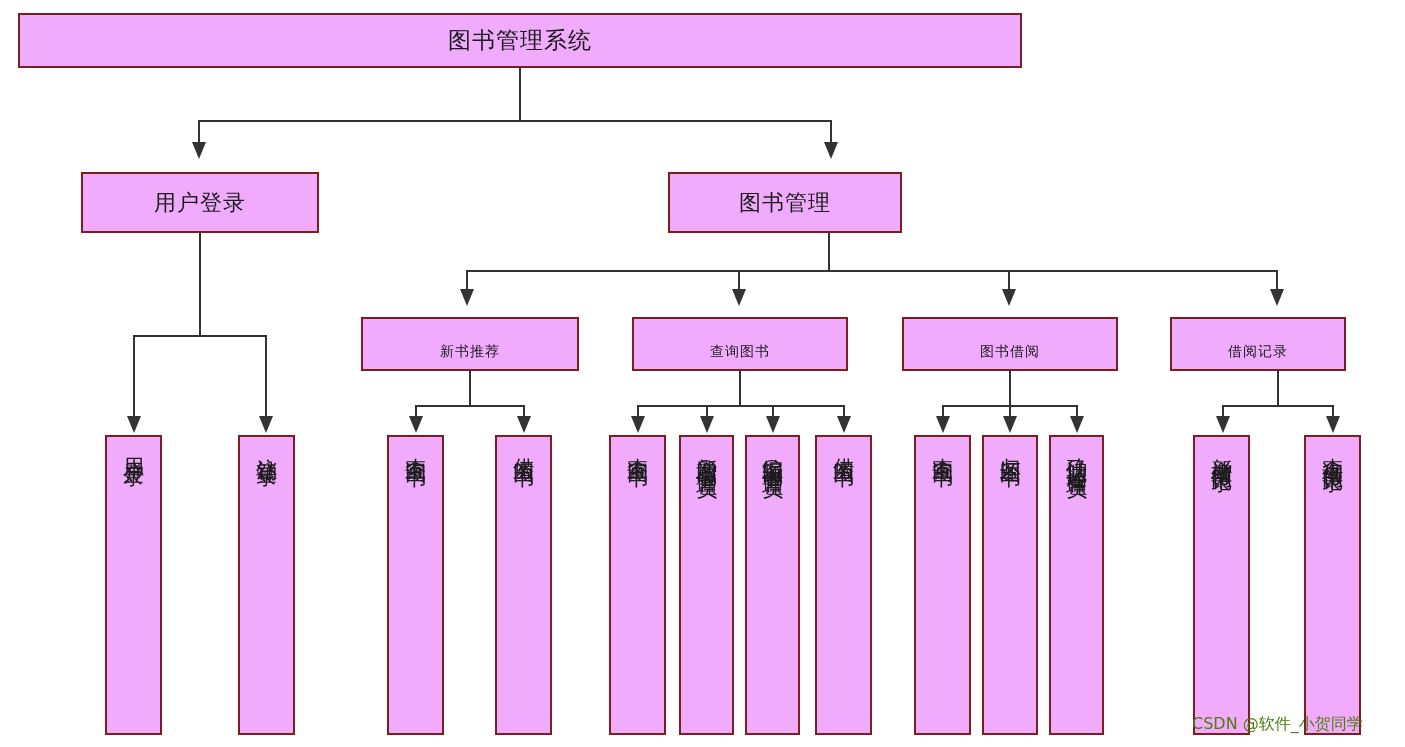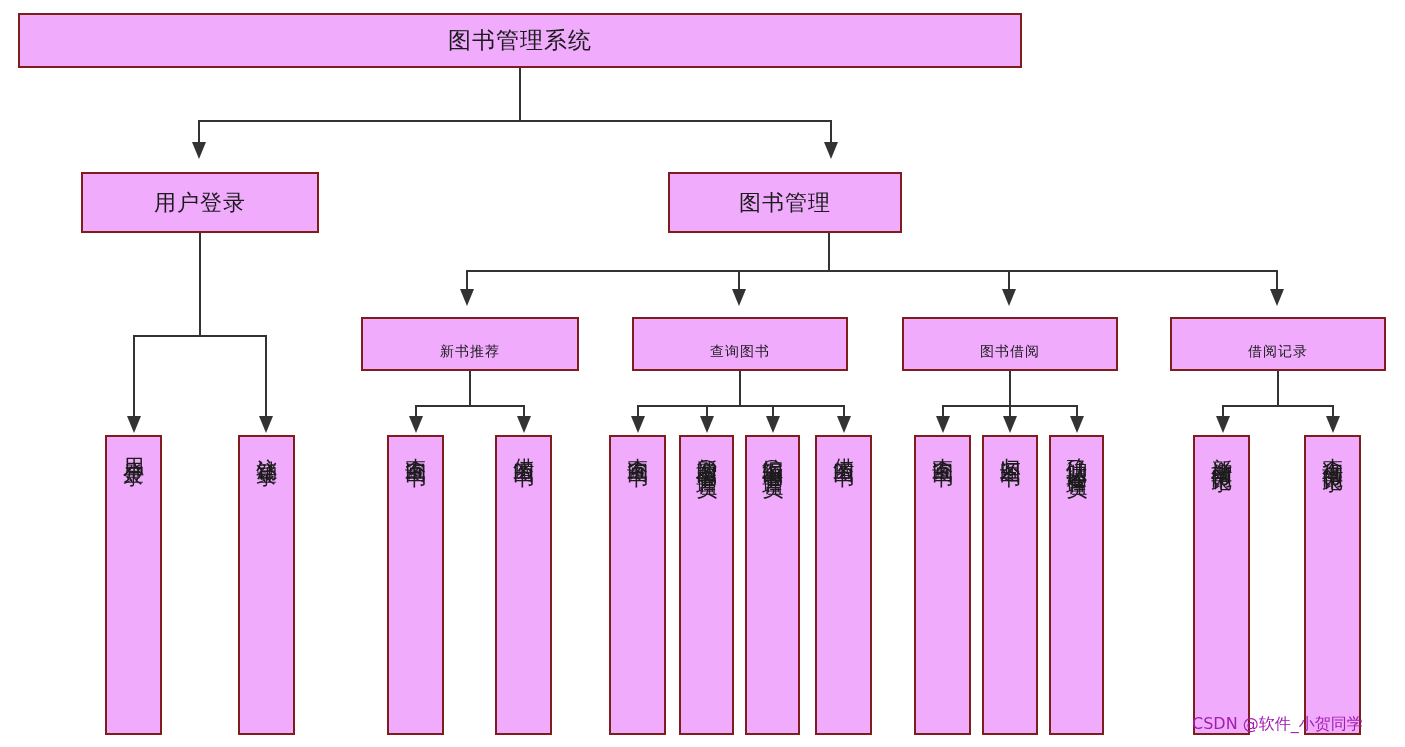--- a/index.html
+++ b/index.html
@@ -75,21 +75,21 @@
     border-top: 17px solid #333333;
     z-index: 2;
   }
 
   
   #watermark {
     position: absolute;
     left: 1192px;
     top: 714px;
     font-size: 16px;
-    color: #a21caf;
+    color: #4d7c0f;
     white-space: nowrap;
     z-index: 5;
     font-family: "DejaVu Sans", "Liberation Sans", sans-serif;
   }
 </style>
 </head>
 <body>
 
 <div id="canvas">
 
@@ -139,21 +139,21 @@
 
   <div class="node lvl3" style="left:361px; top:317px; width:218px; height:54px;">
     <span class="label">新书推荐</span>
   </div>
   <div class="node lvl3" style="left:632px; top:317px; width:216px; height:54px;">
     <span class="label">查询图书</span>
   </div>
   <div class="node lvl3" style="left:902px; top:317px; width:216px; height:54px;">
     <span class="label">图书借阅</span>
   </div>
-  <div class="node lvl3" style="left:1170px; top:317px; width:216px; height:54px;align-items:center;">
+  <div class="node lvl3" style="left:1170px; top:317px; width:176px; height:54px;align-items:center;">
     <span class="label">借阅记录</span>
   </div>
 
   <div class="vline" style="left:469px; top:371px; width:2px; height:36px;"></div>
   <div class="hline" style="left:415px; top:405px; width:110px; height:2px;"></div>
   <div class="vline" style="left:415px; top:405px; width:2px; height:14px;"></div>
   <div class="arrow" style="left:409px; top:416px;"></div>
   <div class="vline" style="left:523px; top:405px; width:2px; height:14px;"></div>
   <div class="arrow" style="left:517px; top:416px;"></div>
 

